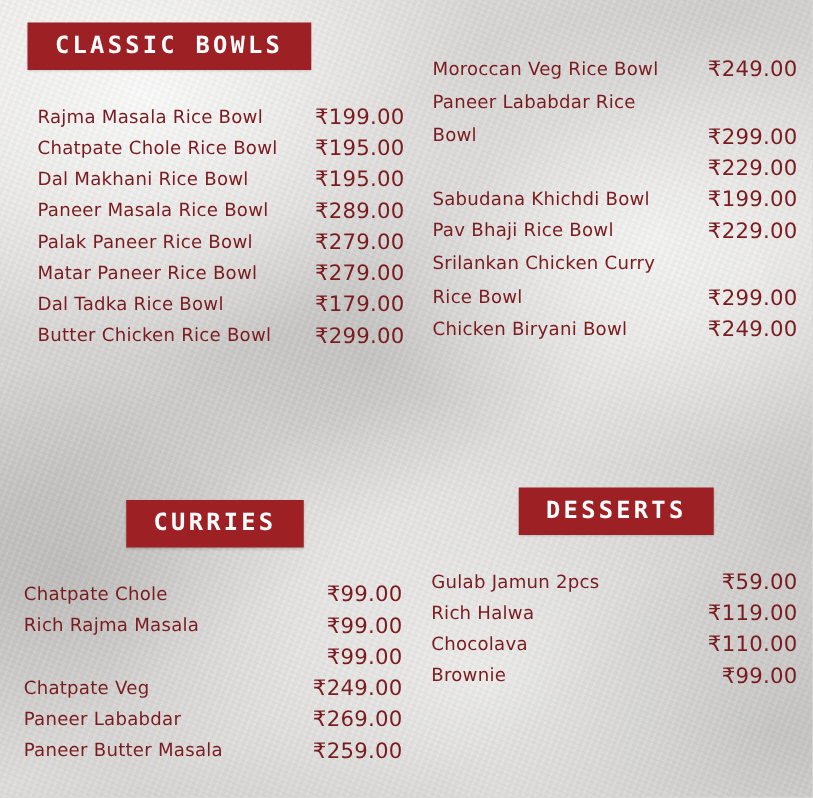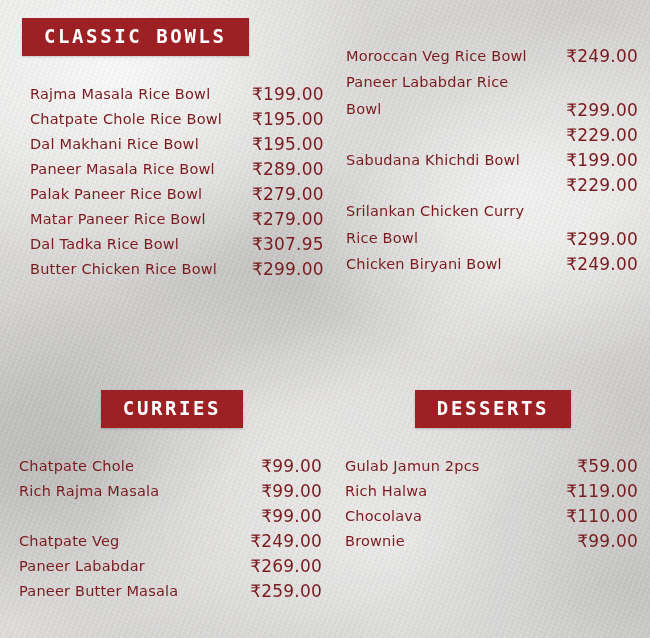--- a/index.html
+++ b/index.html
@@ -46,21 +46,21 @@
   }
   .menu-grid {
     position: absolute;
     inset: 0;
   }
   .section {
     position: absolute;
   }
   .sec-classic  { left: 22px;  top: 18px;  width: 300px; }
   .sec-premium  { left: 348px; top: 18px;  width: 290px; }
-  .sec-curries  { left: 22px;  top: 390px; width: 300px; }
+  .sec-curries  { left: 22px;  top: 400px; width: 300px; }
   .sec-desserts { left: 348px; top: 390px; width: 290px; }
 
   .sec-header {
     background: #9d2025;
     color: #ffffff;
     display: inline-block;
     padding: 9px 22px 10px 22px;
     font-family: "DejaVu Sans Mono", monospace;
     font-weight: bold;
     font-size: 19px;
@@ -145,21 +145,21 @@
         <div class="item">
           <span class="nm">Palak Paneer Rice Bowl</span>
           <span class="pr">₹279.00</span>
         </div>
         <div class="item">
           <span class="nm">Matar Paneer Rice Bowl</span>
           <span class="pr">₹279.00</span>
         </div>
         <div class="item">
           <span class="nm">Dal Tadka Rice Bowl</span>
-          <span class="pr">₹307.95</span>
+          <span class="pr">₹179.00</span>
         </div>
         <div class="item">
           <span class="nm">Butter Chicken Rice Bowl</span>
           <span class="pr">₹299.00</span>
         </div>
       </div>
     </div>
 
     <div class="section sec-premium">
       <div class="items">
@@ -173,20 +173,21 @@
           <span class="pr" style="align-self:flex-end;">₹299.00</span>
         </div>
         <div class="item">
           <span class="pr">₹229.00</span>
         </div>
         <div class="item">
           <span class="nm">Sabudana Khichdi Bowl</span>
           <span class="pr">₹199.00</span>
         </div>
         <div class="item">
+          <span class="nm">Pav Bhaji Rice Bowl</span>
           <span class="pr">₹229.00</span>
         </div>
         <div class="item multi">
           <span class="nm">Srilankan Chicken Curry
 Rice Bowl</span>
           <span class="pr" style="align-self:flex-end;">₹299.00</span>
         </div>
         <div class="item">
           <span class="nm">Chicken Biryani Bowl</span>
           <span class="pr">₹249.00</span>

